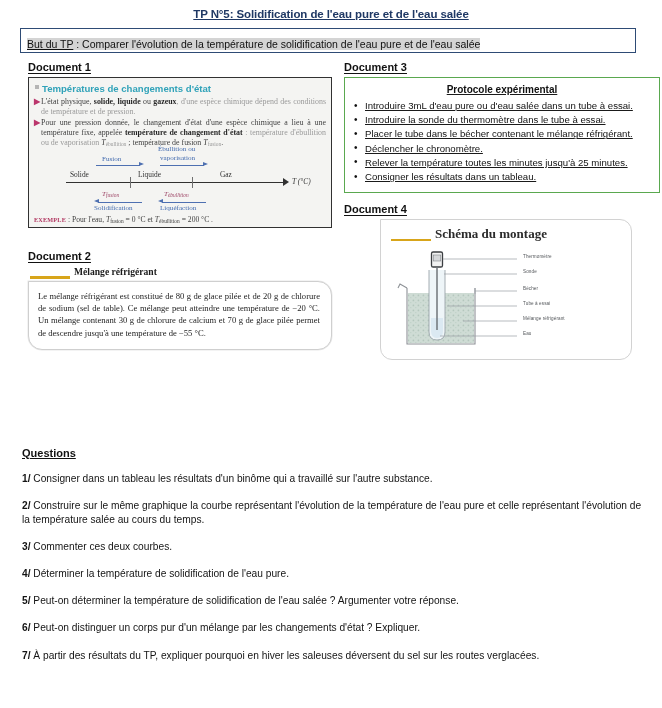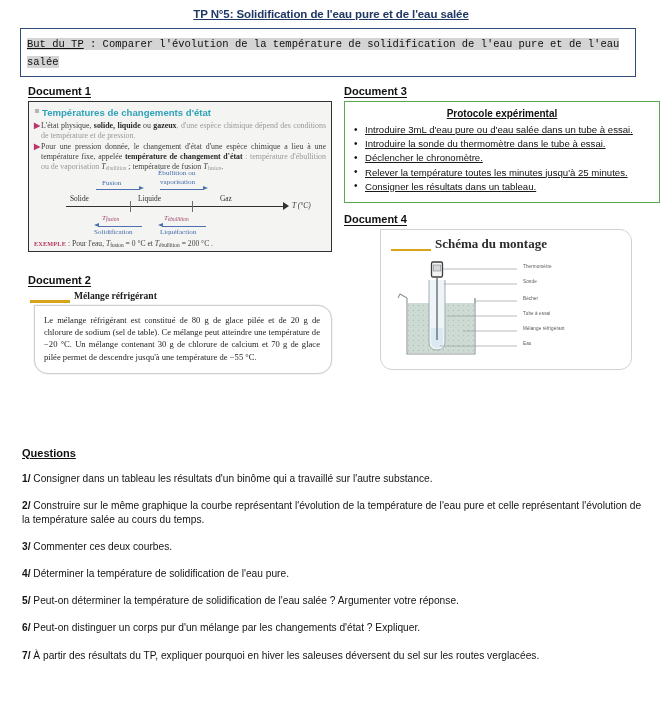--- a/index.html
+++ b/index.html
@@ -24,23 +24,22 @@
     color: #1f3864;
     text-decoration: underline;
     padding-top: 8px;
     letter-spacing: -0.1px;
   }
 
   
   .goal-banner {
     margin: 8px 26px 0 20px;
     border: 1.5px solid #2e4b75;
-    padding: 5px 6px 6px 6px;
+    padding: 5px 6px 0 6px;
     background: #ffffff;
-    font-family: Liberation Mono, monospace;
   }
   .goal-inner {
     background: #d4d4d4;
     display: inline;
     font-size: 10.5px;
     line-height: 1.35;
     color: #101010;
     box-decoration-break: clone;
     -webkit-box-decoration-break: clone;
   }
@@ -230,21 +229,20 @@
     height: 2.2px;
     background: #d8a51a;
   }
   .doc2-card {
     margin-top: 4px;
     border: 1px solid #cfcfcf;
     border-radius: 0 14px 14px 14px;
     background: #ffffff;
     padding: 8px 11px 10px 9px;
     box-shadow: 0 0 0 0.5px #e8e8e8;
-    margin-left: 6px;
   }
   .doc2-card p {
     margin: 0;
     font-family: "Liberation Serif", serif;
     font-size: 8.6px;
     line-height: 1.45;
     color: #1d1d1d;
     text-align: justify;
   }
 
@@ -416,20 +414,21 @@
 
   <div class="col-right">
 
     <div class="doc-label">Document 3</div>
 
     <div class="doc3-card">
       <div class="d3-title">Protocole expérimental</div>
       <ul class="d3-list">
         <li>Introduire 3mL d'eau pure ou d'eau salée dans un tube à essai.</li>
         <li>Introduire la sonde du thermomètre dans le tube à essai.</li>
+        <li>Placer le tube dans le bécher contenant le mélange réfrigérant.</li>
         <li>Déclencher le chronomètre.</li>
         <li>Relever la température toutes les minutes jusqu'à 25 minutes.</li>
         <li>Consigner les résultats dans un tableau.</li>
       </ul>
     </div>
 
     <div class="doc-label doc4-label">Document 4</div>
     <div class="doc4-card">
       <div class="doc4-head">
         <span class="gold-rule-4"></span><span>Schéma du montage</span>

